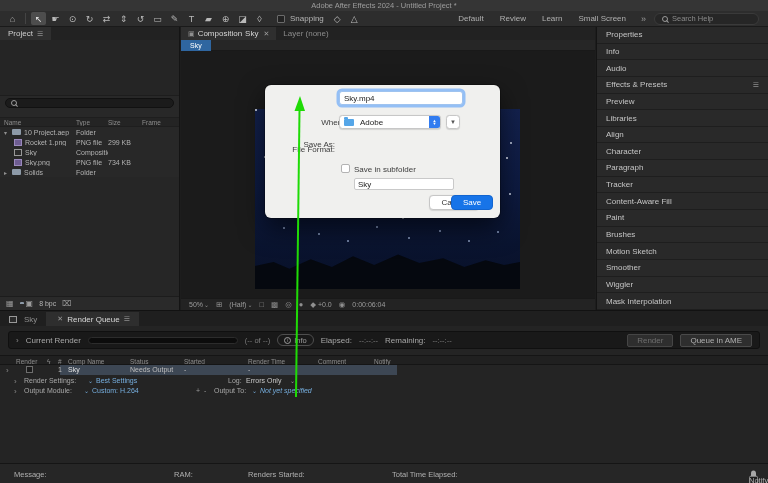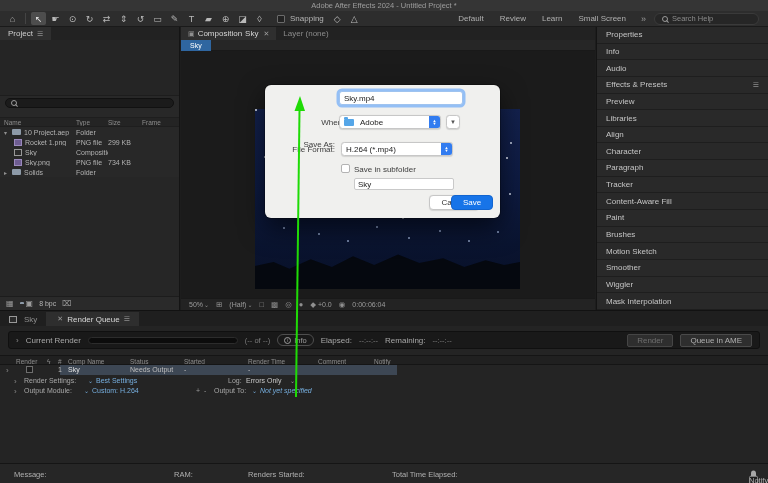--- a/index.html
+++ b/index.html
@@ -406,27 +406,20 @@
     <div class="dlg-select" style="left:74px;top:30px;width:102px;height:14px;">
       <span class="mac-folder"></span>
       <span class="sel-text">Adobe</span>
       <span class="sel-cap">
           <span>▲</span>
           <span>▼</span>
         </span>
     </div>
     <div class="disclosure" style="left:181px;top:30px;width:14px;height:14px;">▼</div>
     <span class="dlg-label" style="left:0;top:60px;width:70px;">File Format:</span>
-    <div class="dlg-select" style="left:76px;top:57px;width:112px;height:14px;">
-      <span class="sel-text">H.264 (*.mp4)</span>
-      <span class="sel-cap">
-          <span>▲</span>
-          <span>▼</span>
-        </span>
-    </div>
     <span class="dlg-check" style="left:76px;top:79px;"></span>
     <span class="dlg-label" style="left:89px;top:80px;width:100px;text-align:left;">Save in subfolder</span>
     <input class="dlg-sub-input" style="left: 89px; top: 93px; width: 100px; height: 12px;" value="Sky">
     <div class="dlg-btn btn-cancel" style="left:140px;top:110px;width:50px;margin-left:24px;">Cancel</div>
     <div class="dlg-btn btn-save" style="left:186px;top:110px;width:42px;">Save</div>
   </div>
 
   <div class="bottom-panel">
     <div class="bp-tabbar">
       <div class="bp-tab inactive">

